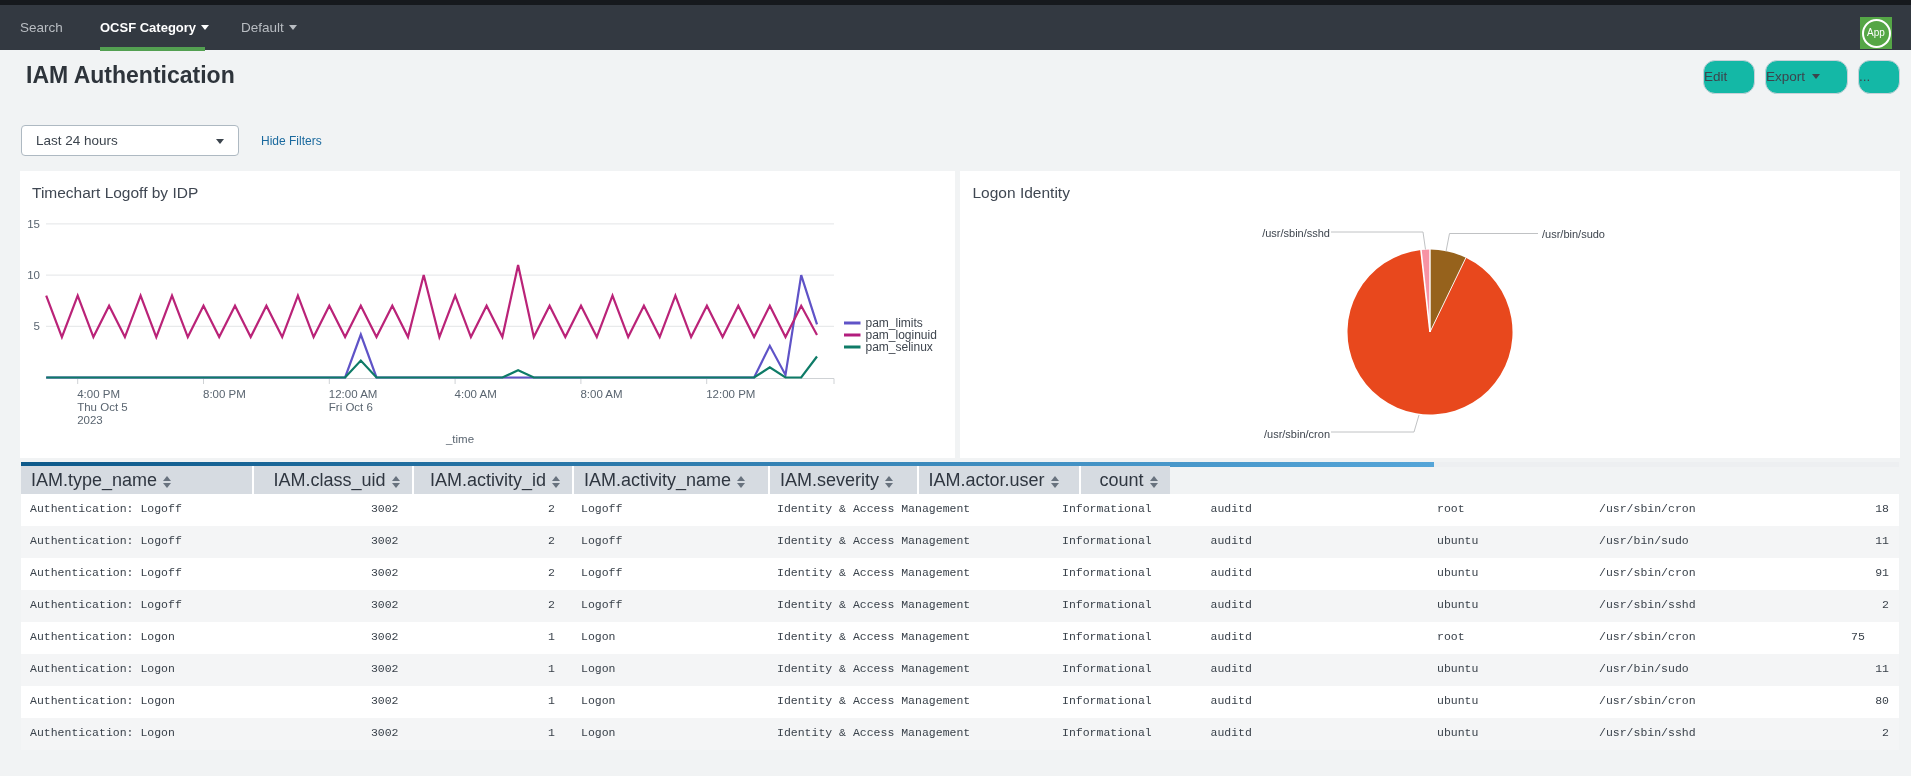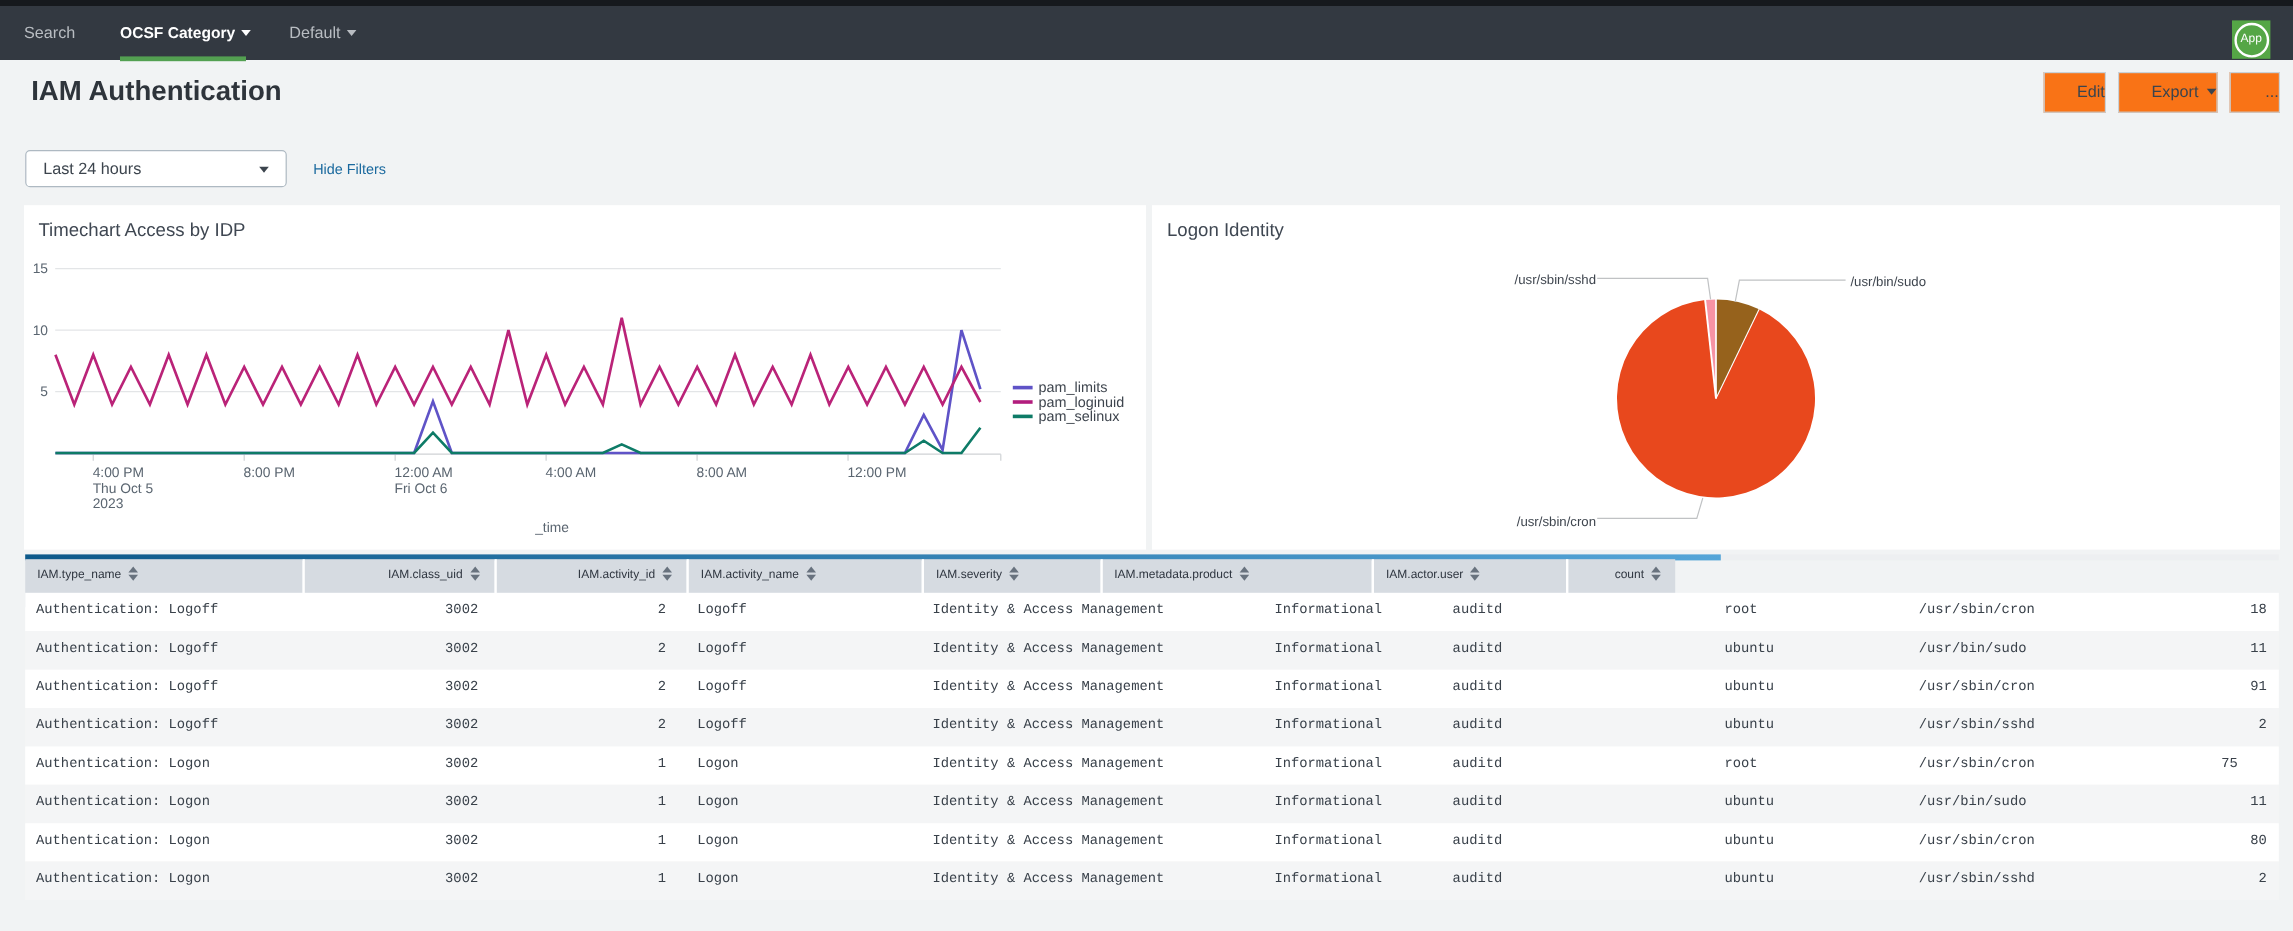--- a/index.html
+++ b/index.html
@@ -15,22 +15,22 @@
   #tab-active { color:#ffffff; font-weight:bold; font-size:13px; }
   #tab-active .caret { border-top-color:#ffffff; }
   #tab-underline { left:100px; top:42px; width:105px; height:3.6px; background:#53a051; }
   #appicon { left:1860px; top:12px; width:32px; height:32px; background:#55a646; color:#fff; }
   #appicon .ring { position:absolute; left:1.5px; top:1.5px; width:29px; height:29px; border:2px solid #fff;
     border-radius:50%; }
   #appicon .t { position:absolute; left:0; top:0; width:32px; height:32px; text-align:center;
     line-height:32px; font-size:10px; color:#fff; }
   
   #title { left:26px; top:62px; font-size:23px; font-weight:bold; color:#2e343b; }
-  .btn { position:absolute; top:60px; height:34px; background:#f97316; border:1px solid #c8d1d8;
-    border-radius:0; font-size:13.5px; color:#3c444d; text-align:right; line-height:32px; }
+  .btn { position:absolute; top:60px; height:34px; background:#14b8a6; border:1px solid #c8d1d8;
+    border-radius:12px; font-size:13.5px; color:#3c444d; text-align:left; line-height:32px; }
   #btn-edit { left:1703px; width:52px; }
   #btn-export { left:1765px; width:83px; }
   #btn-more { left:1858px; width:42px; }
   .dcaret { display:inline-block; width:0; height:0; border-left:4.5px solid transparent;
     border-right:4.5px solid transparent; border-top:5px solid #3c444d; margin-left:7px; vertical-align:2px; }
   
   #timepicker { left:21px; top:125px; width:218px; height:31px; background:#fff;
     border:1px solid #aeb9c2; border-radius:4px; font-size:13.5px; color:#3c444d; line-height:29px;
     padding-left:14px; }
   #timepicker .dcaret { position:absolute; right:14px; top:13px; margin:0; }
@@ -38,21 +38,21 @@
   
   .panel { position:absolute; background:#fff; }
   #panel1 { left:20px; top:171px; width:935px; height:287px; }
   #panel2 { left:960px; top:171px; width:940px; height:287px; }
   .ptitle { position:absolute; font-size:15.5px; color:#3f4752; }
   
   #scrolltrack { left:21px; top:462.2px; width:1878px; height:4.4px; background:#edeff1; }
   #scrollthumb { left:21px; top:462.2px; width:1413px; height:4.4px;
     background:linear-gradient(to right,#0d598a,#55a5d8); }
   #thead { left:21px; top:466px; width:1878px; height:28px; display:flex; }
-  .th { height:40px; background:#d6dbe1; font-size:10px; color:#2f3640; line-height:28px;
+  .th { height:40px; background:#d6dbe1; font-size:18px; color:#2f3640; line-height:28px;
     padding:0 10px; white-space:nowrap; overflow:hidden; }
   .th + .th { border-left:2px solid #fff; }
   .tr { position:absolute; left:21px; width:1878px; height:32px; display:flex; }
   .td { height:32px; font-family:"Liberation Mono", monospace; font-size:11.5px; color:#39414a;
     line-height:30px; padding:0 13px 0 9px; white-space:nowrap; overflow:hidden; }
   .sort { display:inline-block; vertical-align:-2px; margin-left:6px; }
   .sort .up { width:0;height:0;border-left:4px solid transparent;border-right:4px solid transparent;
     border-bottom:5px solid #68727e; margin-bottom:2px; }
   .sort .dn { width:0;height:0;border-left:4px solid transparent;border-right:4px solid transparent;
     border-top:5px solid #68727e; }
@@ -71,21 +71,21 @@
     </div>
 </div>
 <div class="abs" id="title">IAM Authentication</div>
 <div class="btn" id="btn-edit">Edit</div>
 <div class="btn" id="btn-export">Export<span class="dcaret"></span></div>
 <div class="btn" id="btn-more">...</div>
 <div class="abs" id="timepicker">Last 24 hours<span class="dcaret"></span></div>
 <div class="abs" id="hidefilters">Hide Filters</div>
 
 <div class="panel" id="panel1">
-  <div class="ptitle" style="left:12px; top:13px;">Timechart Access by IDP</div>
+  <div class="ptitle" style="left:12px; top:13px;">Timechart Logoff by IDP</div>
   <svg id="chart1" width="935" height="287" style="position:absolute;left:0;top:0;">
       <line x1="26" x2="814" y1="155.3" y2="155.3" stroke="#e3e5e7" stroke-width="1"></line>
       <line x1="26" x2="814" y1="104.1" y2="104.1" stroke="#e3e5e7" stroke-width="1"></line>
       <line x1="26" x2="814" y1="52.900000000000006" y2="52.900000000000006" stroke="#e3e5e7" stroke-width="1"></line>
       <line x1="26" x2="814" y1="207.5" y2="207.5" stroke="#cfd2d5" stroke-width="1"></line>
       <line x1="57.7" x2="57.7" y1="207.5" y2="213" stroke="#cfd2d5" stroke-width="1"></line>
       <line x1="183.5" x2="183.5" y1="207.5" y2="213" stroke="#cfd2d5" stroke-width="1"></line>
       <line x1="309.3" x2="309.3" y1="207.5" y2="213" stroke="#cfd2d5" stroke-width="1"></line>
       <line x1="435.1" x2="435.1" y1="207.5" y2="213" stroke="#cfd2d5" stroke-width="1"></line>
       <line x1="560.9" x2="560.9" y1="207.5" y2="213" stroke="#cfd2d5" stroke-width="1"></line>
@@ -134,21 +134,20 @@
 </div>
 
 <div class="abs" id="scrolltrack"></div>
 <div class="abs" id="scrollthumb"></div>
 <div class="abs" id="thead">
     <div class="th" style="width:231px;">IAM.type_name<span class="sort"><div class="up"></div><div class="dn"></div></span></div>
     <div class="th" style="width:159.5px;text-align:right;padding-right:12px;">IAM.class_uid<span class="sort"><div class="up"></div><div class="dn"></div></span></div>
     <div class="th" style="width:160.5px;text-align:right;padding-right:12px;">IAM.activity_id<span class="sort"><div class="up"></div><div class="dn"></div></span></div>
     <div class="th" style="width:196px;">IAM.activity_name<span class="sort"><div class="up"></div><div class="dn"></div></span></div>
     <div class="th" style="width:148.5px;">IAM.severity<span class="sort"><div class="up"></div><div class="dn"></div></span></div>
-    <div class="th" style="width:226.5px;">IAM.metadata.product<span class="sort"><div class="up"></div><div class="dn"></div></span></div>
     <div class="th" style="width:162px;">IAM.actor.user<span class="sort"><div class="up"></div><div class="dn"></div></span></div>
     <div class="th" style="width:91px;text-align:right;padding-right:12px;">count<span class="sort"><div class="up"></div><div class="dn"></div></span></div>
   </div>
 <div id="tbody">
     <div class="tr" style="top:494px;background:#ffffff;">
       <div class="td" style="width:231px;">Authentication: Logoff</div>
       <div class="td" style="width:159.5px;text-align:right;padding-right:13px;">3002</div>
       <div class="td" style="width:160.5px;text-align:right;padding-right:17px;">2</div>
       <div class="td" style="width:196px;">Logoff</div>
       <div class="td" style="width:285px;">Identity &amp; Access Management</div>

